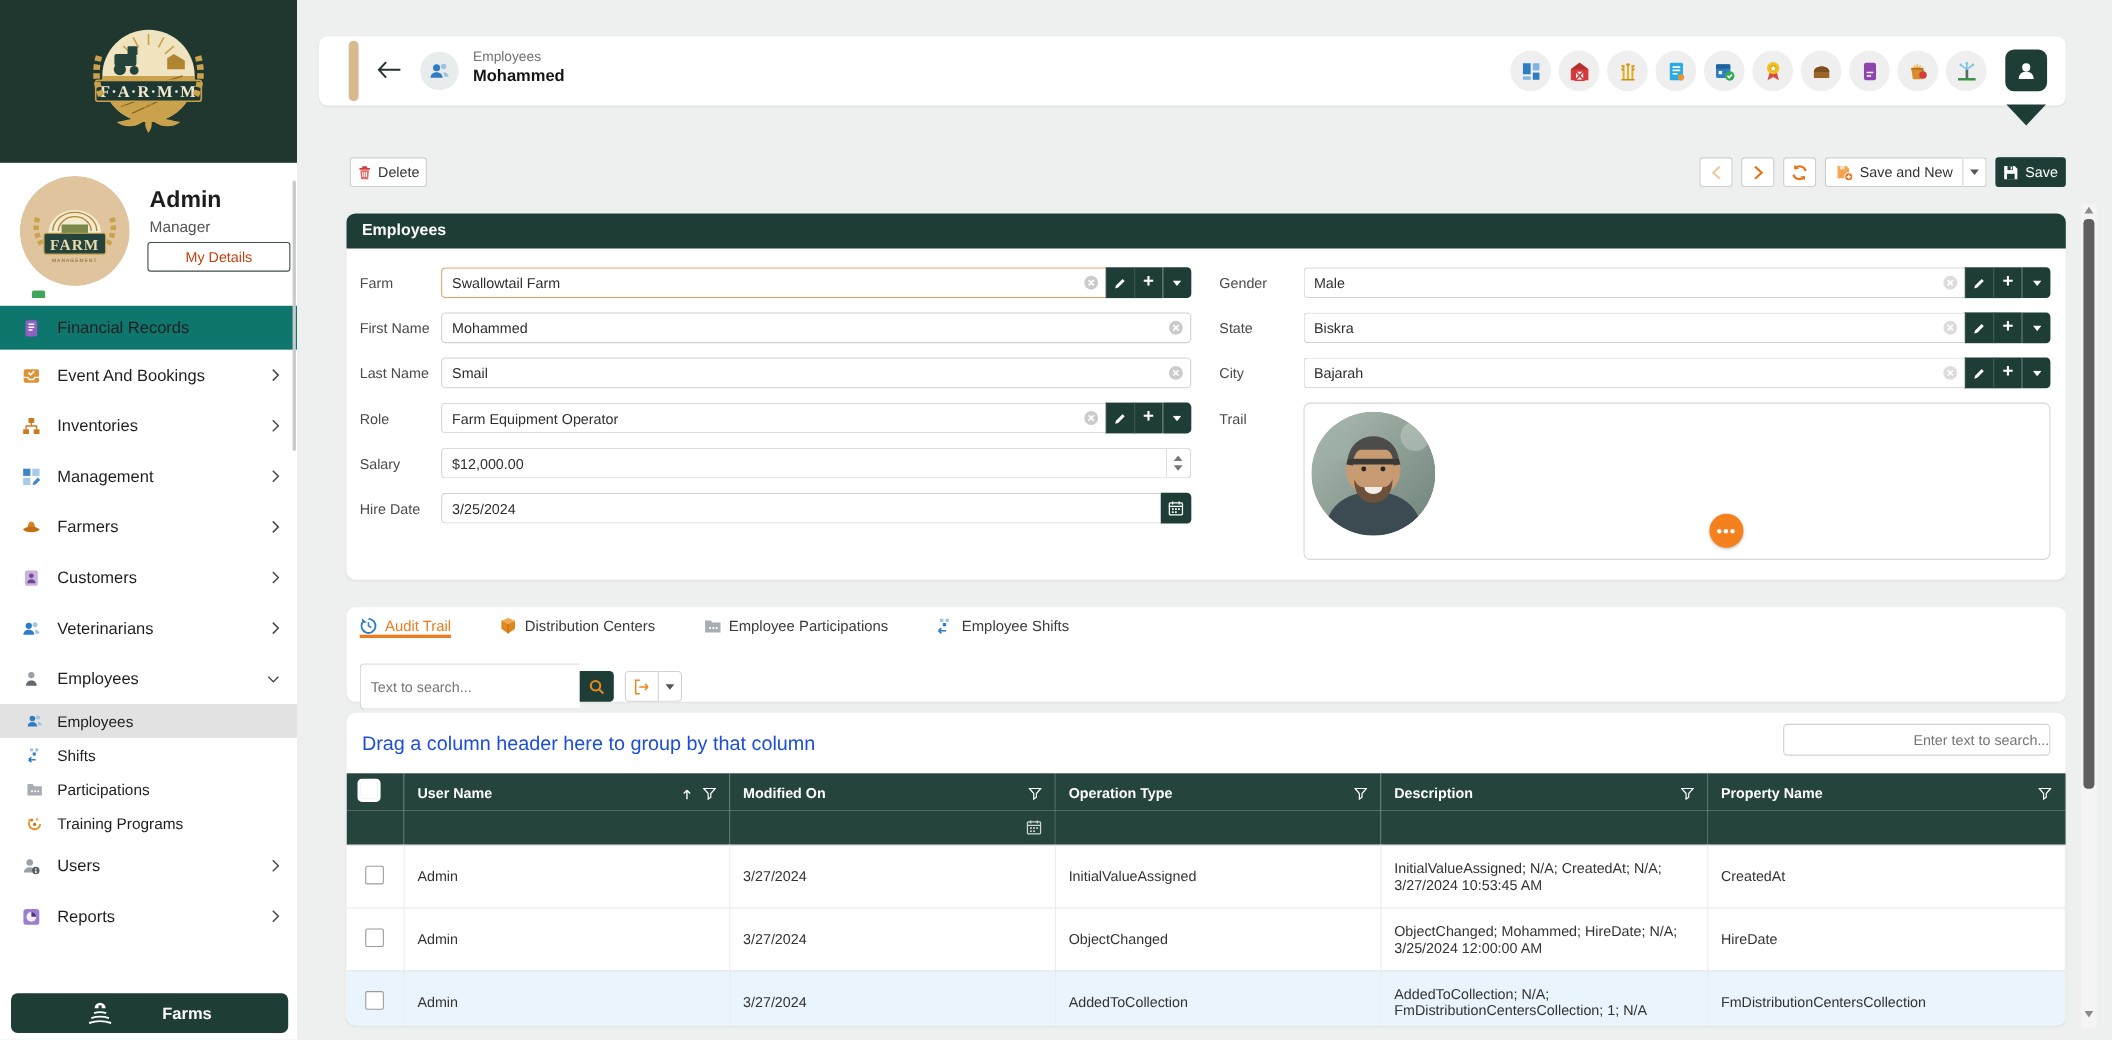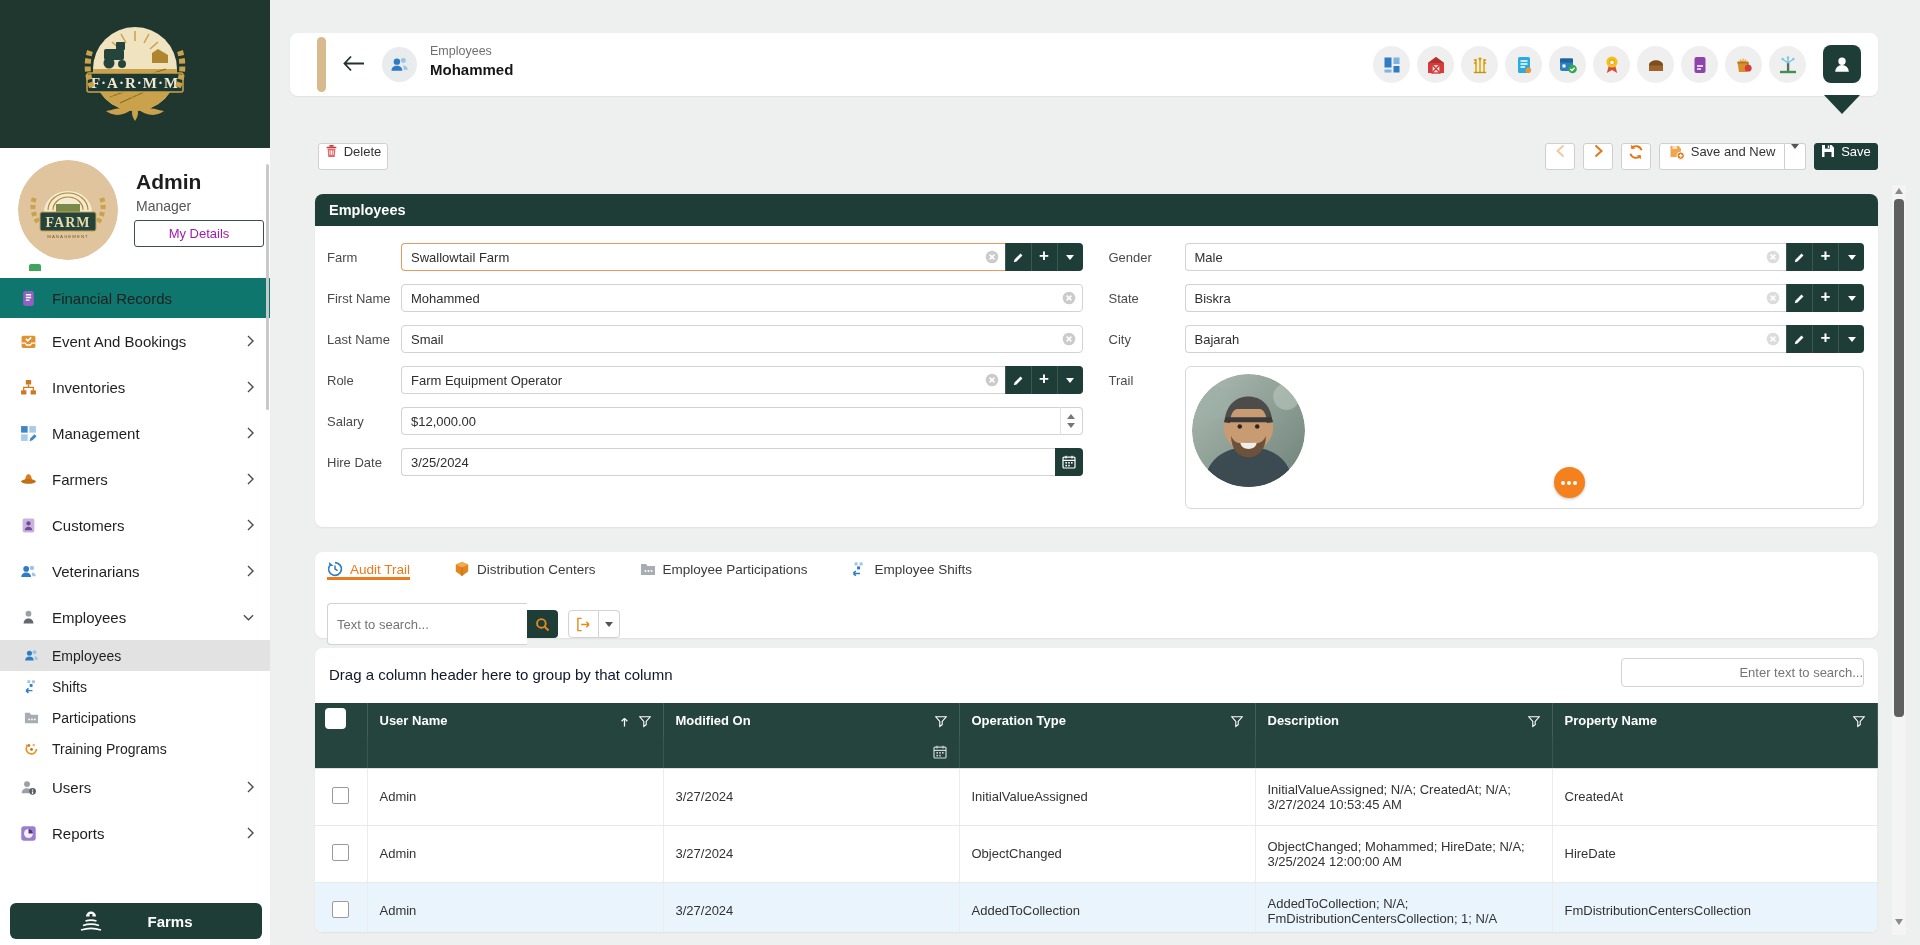--- a/index.html
+++ b/index.html
@@ -7,21 +7,21 @@
     font-family:"Liberation Sans",sans-serif;color:#222;font-size:13px}
   svg{display:block}
   
   .sidebar{position:absolute;left:0;top:0;width:270px;height:945px;background:#fff;z-index:5}
   .brand{height:148px;background:#20372f;display:flex;align-items:center;justify-content:center}
   .profile{position:relative;height:114px}
   .avatar{position:absolute;left:18px;top:12px;width:100px;height:100px;border-radius:50%;overflow:hidden}
   .p-name{position:absolute;left:136px;top:22px;font-size:21px;font-weight:bold;color:#1d1d1d}
   .p-role{position:absolute;left:136px;top:50px;font-size:14px;color:#555}
   .p-btn{position:absolute;left:134px;top:72px;width:130px;height:27px;background:#fff;
-    border:1px solid #3d4f49;border-radius:3px;font-size:13px;color:#a21caf;display:flex;
+    border:1px solid #3d4f49;border-radius:3px;font-size:13px;color:#c2410c;display:flex;
     align-items:center;justify-content:center;cursor:pointer}
   .nav{position:absolute;top:262px;left:0;right:0;bottom:0}
   .sliver{position:absolute;left:29px;top:2px;width:12px;height:7px;background:#3fa45c;border-radius:2px 2px 0 0}
   .nav-item{height:46px;display:flex;align-items:center;gap:15px;padding:0 16px 0 20px;
     font-size:15px;color:#1f1f1f;cursor:pointer;background:#fff}
   .nav-item .chev{margin-left:auto}
   .nav-hl{background:#0f766e}
   .nav-sub{height:31px;display:flex;align-items:center;gap:13px;padding:0 16px 0 24px;
     font-size:14px;color:#1f1f1f;cursor:pointer;background:#fff}
   .nav-sel{background:#e2e2e2}
@@ -41,21 +41,21 @@
   .hicons{position:absolute;right:72px;top:13px;display:flex;gap:7px}
   .hic{width:37px;height:37px;border-radius:50%;background:#efefef;display:flex;
     align-items:center;justify-content:center;cursor:pointer;border:0}
   .acctbtn{position:absolute;right:17px;top:12px;width:38px;height:38px;border-radius:8px;
     background:#1e3d37;display:flex;align-items:center;justify-content:center;cursor:pointer;border:0}
   .acct-tri{position:absolute;left:1824px;top:95px;width:0;height:0;
     border-left:18px solid transparent;border-right:18px solid transparent;border-top:19px solid #1e3d37}
   
   .tbar{position:absolute;left:315px;top:143px;width:1563px;height:27px}
   .btn{height:27px;background:#fff;border:1px solid #cfcfcf;border-radius:3px;display:flex;
-    align-items:flex-start;justify-content:center;gap:6px;font-size:13px;color:#333;cursor:pointer;
+    align-items:center;justify-content:center;gap:6px;font-size:13px;color:#333;cursor:pointer;
     font-family:"Liberation Sans",sans-serif}
   .del{position:absolute;left:3px;width:70px}
   .tr-right{position:absolute;right:0;display:flex;align-items:center;gap:8px}
   .sq{width:30px}
   .grp{display:flex}
   .grp .btn{border-radius:0}
   .grp .btn:first-child{border-radius:3px 0 0 3px}
   .grp .btn:last-child{border-radius:0 3px 3px 0;border-left:0;width:21px}
   .savebtn{width:64px;background:#1e3d37;border:1px solid #1e3d37;color:#fff}
   
@@ -109,21 +109,21 @@
   .exp{margin-left:10px;display:flex;height:28px}
   .exp button{background:#fff;border:1px solid #d2d2d2;display:flex;align-items:center;
     justify-content:center;cursor:pointer}
   .exp .e1{width:31px;border-radius:4px 0 0 4px}
   .exp .e2{width:21px;border-left:0;border-radius:0 4px 4px 0}
   .tri-dn{width:0;height:0;border-left:4px solid transparent;border-right:4px solid transparent;
     border-top:5px solid #555}
   
   .gridcard{position:absolute;left:315px;top:648px;width:1563px;height:284px;background:#fff;
     border-radius:8px;box-shadow:0 1px 2px rgba(0,0,0,.06);overflow:hidden}
-  .ghint{position:absolute;left:14px;top:18px;font-size:15px;color:#0f172a}
+  .ghint{position:absolute;left:14px;top:18px;font-size:18px;color:#1d4ed8}
   .gsearch{position:absolute;right:14px;top:10px;width:243px;height:29px;border:1px solid #d2d2d2;
     border-radius:4px;text-align:right;font-size:13px;color:#999;outline:0;
     font-family:"Liberation Sans",sans-serif}
   table.grid{position:absolute;left:0;top:55px;width:1563px;border-collapse:collapse;table-layout:fixed}
   .grid col.c0{width:52px}.grid col.c1{width:296px}.grid col.c2{width:296px}
   .grid col.c3{width:296px}.grid col.c4{width:297px}
   .grid th{background:#25443d;color:#fff;font-size:13px;font-weight:bold;text-align:left;
     height:34px;padding:0 12px;border-right:1px solid rgba(255,255,255,.14)}
   .th-in{display:flex;align-items:flex-end}
   .th-in .sp{flex:1}

